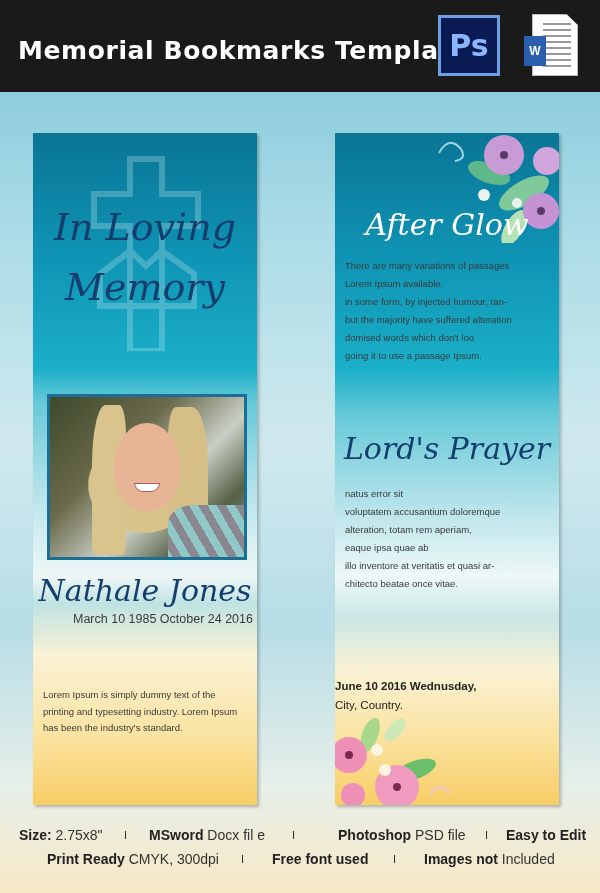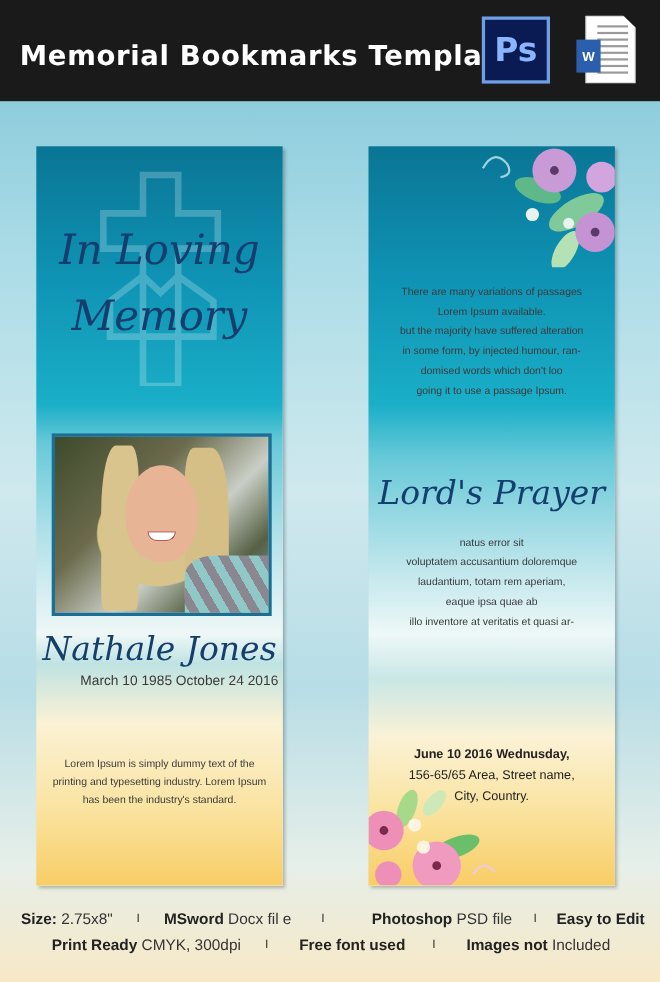--- a/index.html
+++ b/index.html
@@ -70,30 +70,30 @@
     position: absolute; left: 64px; top: 26px; width: 66px; height: 88px;
     border-radius: 50% 50% 46% 46%; background: #e7b596;
   }
   .photo-frame .hair-l { position: absolute; left: 42px; top: 8px; width: 34px; height: 150px; background: #d9c48e; border-radius: 40% 20% 10% 10%; }
   .photo-frame .hair-r { position: absolute; left: 118px; top: 10px; width: 40px; height: 150px; background: #d5bf86; border-radius: 20% 40% 10% 10%; }
   .photo-frame .sweater { position: absolute; left: 118px; top: 108px; width: 90px; height: 60px; background: repeating-linear-gradient(60deg, #8fc8c6 0 8px, #8a8790 8px 16px); border-radius: 30% 0 0 0; }
   .photo-frame .smile { position: absolute; left: 84px; top: 86px; width: 26px; height: 9px; background: #fff; border-radius: 0 0 14px 14px; border: 1px solid #b15d5a; }
   .name { top: 440px; font-size: 30px; }
   .dates { position: absolute; top: 479px; left: 0; right: 0; text-align: center; font-size: 12.5px; color: #3a3a3a; padding-left: 36px; }
   .body-text {
-    position: absolute; left: 10px; right: 10px; text-align: center;
+    position: absolute; left: 10px; right: 10px; text-align: left;
     font-size: 9.5px; color: #3a3a3a; line-height: 18px;
   }
   .lorem-left { top: 554px; line-height: 16.5px; }
   .after-glow { top: 74px; font-size: 30px; color: #ffffff; }
   .glow-text { top: 124px; }
   .lords { top: 298px; font-size: 30px; }
   .prayer-text { top: 352px; }
   .event {
-    position: absolute; top: 544px; left: 0; right: 0; text-align: center;
+    position: absolute; top: 544px; left: 0; right: 0; text-align: left;
     font-size: 11.5px; color: #222; line-height: 19px;
   }
   .event .bold { font-weight: bold; }
   .flowers-top { position: absolute; right: 0; top: 0; width: 130px; height: 110px; }
   .flowers-bottom { position: absolute; left: 0; bottom: 0; width: 120px; height: 90px; }
 
   .footer {
     position: absolute; left: 0; top: 822px; width: 600px;
     font-size: 14px; color: #222;
   }
@@ -160,39 +160,40 @@
     <ellipse cx="60" cy="40" rx="22" ry="10" fill="#5fb88a" transform="rotate(20 60 40)"></ellipse>
     <ellipse cx="85" cy="95" rx="20" ry="9" fill="#b5e2b5" transform="rotate(-60 85 95)"></ellipse>
     <circle cx="75" cy="22" r="20" fill="#c89ad6"></circle>
       <circle cx="75" cy="22" r="4" fill="#5a3a6a"></circle>
     <circle cx="118" cy="28" r="14" fill="#d3a5de"></circle>
     <circle cx="112" cy="78" r="18" fill="#c592d4"></circle>
       <circle cx="112" cy="78" r="4" fill="#5a3a6a"></circle>
     <circle cx="55" cy="62" r="6" fill="#e8f3f0"></circle>
       <circle cx="88" cy="70" r="5" fill="#e8f3f0"></circle>
   </svg>
+  <div class="script after-glow">After Glow</div>
   <div class="body-text glow-text">
     <div>There are many variations of passages</div>
     <div>Lorem Ipsum available.</div>
+    <div>in some form, by injected humour, ran-</div>
     <div>but the majority have suffered alteration</div>
-    <div>in some form, by injected humour, ran-</div>
     <div>domised words which don't loo</div>
     <div>going it to use a passage Ipsum.</div>
   </div>
   <div class="script lords">Lord's Prayer</div>
   <div class="body-text prayer-text">
     <div>natus error sit</div>
     <div>voluptatem accusantium doloremque</div>
-    <div>laudantium, totam rem aperiam,</div>
+    <div>alteration, totam rem aperiam,</div>
     <div>eaque ipsa quae ab</div>
     <div>illo inventore at veritatis et quasi ar-</div>
+    <div>chitecto beatae once vitae.</div>
   </div>
   <div class="event">
     <div class="bold">June 10 2016 Wednusday,</div>
-    <div>156-65/65 Area, Street name,</div>
     <div>City, Country.</div>
   </div>
   <svg class="flowers-bottom" viewBox="0 0 120 90">
     <ellipse cx="35" cy="20" rx="18" ry="8" fill="#a8d88a" transform="rotate(-70 35 20)"></ellipse>
     <ellipse cx="80" cy="55" rx="22" ry="9" fill="#6cbf6a" transform="rotate(-20 80 55)"></ellipse>
     <ellipse cx="60" cy="15" rx="14" ry="7" fill="#cfe8b8" transform="rotate(-50 60 15)"></ellipse>
     <circle cx="14" cy="40" r="18" fill="#ee8fb8"></circle>
       <circle cx="14" cy="40" r="4" fill="#7a2a4a"></circle>
     <circle cx="62" cy="72" r="22" fill="#f09ac0"></circle>
       <circle cx="62" cy="72" r="4" fill="#7a2a4a"></circle>

